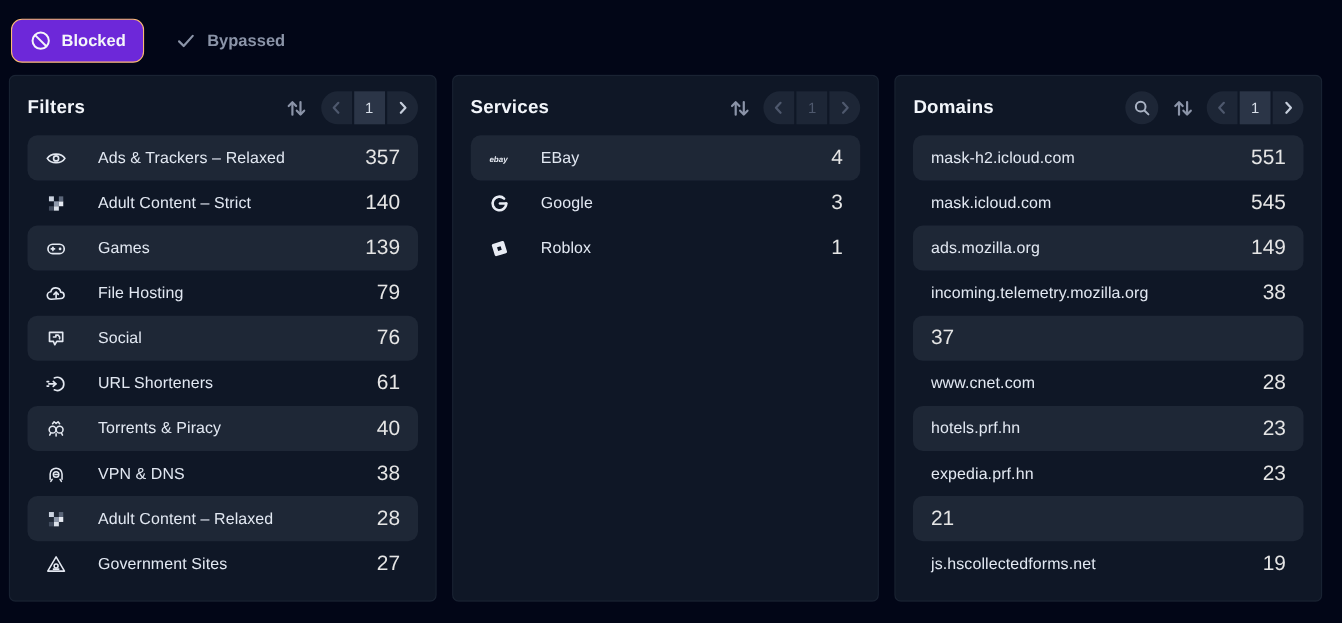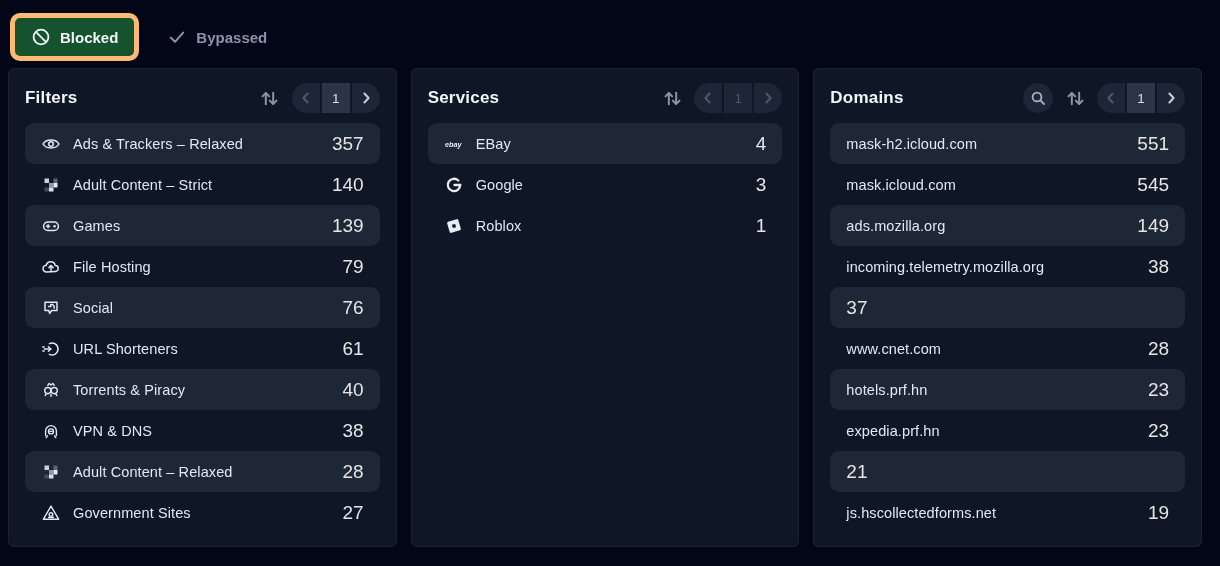--- a/index.html
+++ b/index.html
@@ -17,23 +17,23 @@
   }
   .tab {
     display:flex; align-items:center; gap:9px;
     font-size:15px; font-weight:600; color:#8b94a8;
     background:transparent; border:none; cursor:pointer;
     padding:9px 8px; border-radius:10px;
     font-family:"Liberation Sans", sans-serif;
   }
   .tab.active {
     color:#f4f6fa;
-    border:5px solid #fdba74;
+    border:1px solid #fdba74;
     padding:9px 16px;
-    background:#14532d;
+    background:#6d28d9;
   }
   .tab svg { display:block; }
 
   
   .content {
     display:flex; gap:14px;
     padding:0 18px 0 8px;
   }
   .card {
     flex:1;
@@ -68,21 +68,21 @@
     display:flex; align-items:center; justify-content:center;
     font-size:13.5px; font-family:"Liberation Sans", sans-serif;
   }
   .pg:first-child { border-radius:15px 0 0 15px; }
   .pg:last-child  { border-radius:0 15px 15px 0; }
   .pg.page.on  { background:#2b3547; color:#d8dfe9; }
   .pg.page.off { color:#4e586d; }
 
   
   .row {
-    height:41px; display:flex; align-items:center; gap:12px;
+    height:41px; display:flex; align-items:center; gap:28px;
     padding:0 16px; border-radius:9px; cursor:pointer;
   }
   .row.hl { background:#1e2736; }
   .row .ric { width:20px; height:20px; flex:0 0 20px; display:flex; align-items:center; justify-content:center; }
   .row .label { flex:1; font-size:14.5px; color:#e2e8f2; letter-spacing:.1px;
                 white-space:nowrap; overflow:hidden; text-overflow:ellipsis; }
   .row .count { font-size:19px; color:#e5e5e5; }
   svg { display:block; }
 </style>
 </head>

